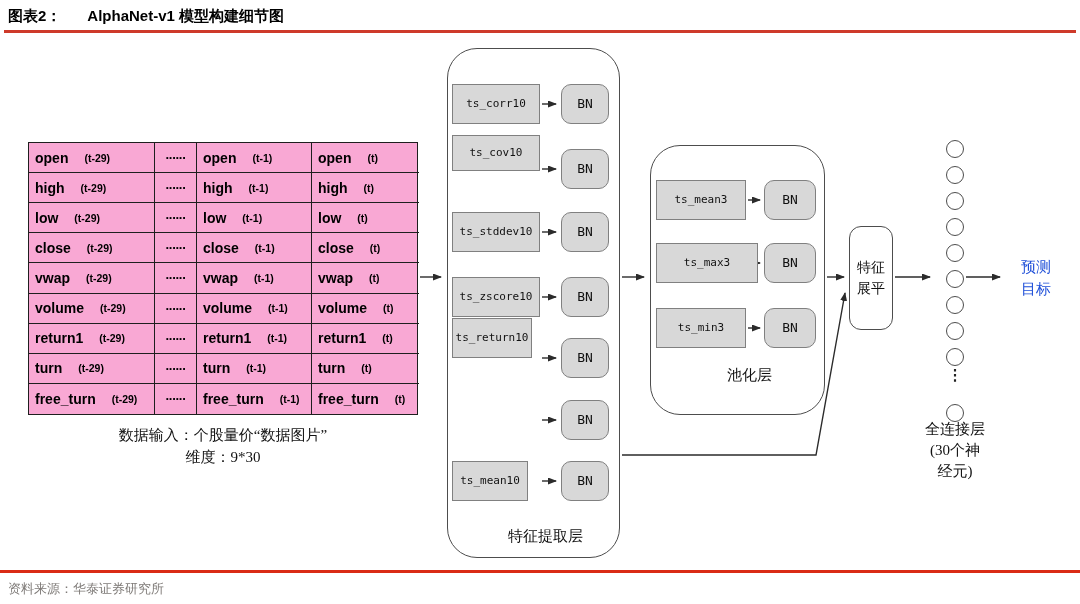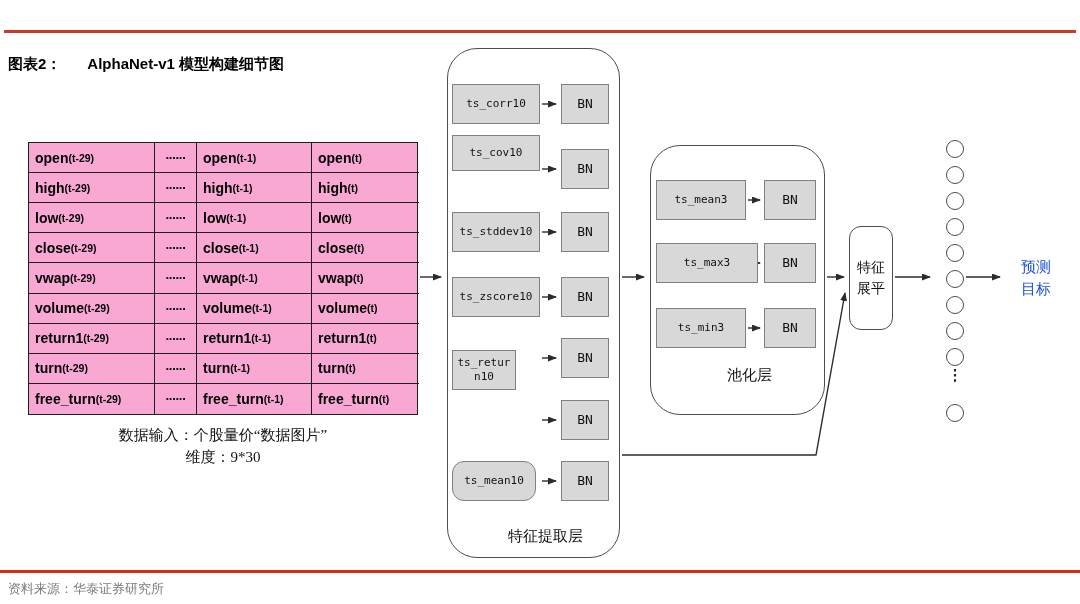--- a/index.html
+++ b/index.html
@@ -1,55 +1,55 @@
 <!DOCTYPE html>
 <html><head>
 <meta charset="utf-8">
 <style>
   html,body{margin:0;padding:0;background:#ffffff;}
   #canvas{
     position:relative;width:1080px;height:604px;background:#ffffff;overflow:hidden;
     font-family:"Liberation Sans",sans-serif;color:#111;
   }
   
-  .hdr{position:absolute;left:8px;top:7px;font-weight:bold;font-size:15px;color:#000;margin-top:48px;}
+  .hdr{position:absolute;left:8px;top:7px;font-weight:bold;font-size:15px;color:#000;}
   .hdr .fig{margin-right:26px;}
   .rule-top{position:absolute;left:4px;top:30px;width:1072px;height:3px;background:#ce3a2a;}
   
   #ptable{
     position:absolute;left:28px;top:142px;width:390px;height:273px;
     display:grid;grid-template-columns:126px 42px 115px 107px;grid-auto-rows:1fr;
     background:#f9a8d4;border:1.7px solid #1f1f1f;box-sizing:border-box;
   }
   #ptable .cell{
     border-right:1.7px solid #1f1f1f;border-bottom:1.7px solid #1f1f1f;
     display:flex;align-items:center;padding-left:6px;box-sizing:border-box;
     font-weight:bold;font-size:14px;color:#000;white-space:nowrap;overflow:hidden;
   }
   #ptable .cell.dots{justify-content:center;padding-left:0;font-size:13px;letter-spacing:-1px;}
   #ptable .cell.lastcol{border-right:none;}
   #ptable .cell.lastrow{border-bottom:none;}
-  #ptable .sfx{font-size:10.5px;font-weight:bold;}
+  #ptable .sfx{font-size:10.5px;font-weight:bold;padding-left:16px;}
   .caption{
     position:absolute;left:28px;top:424px;width:390px;text-align:center;
     font-family:"Liberation Serif",serif;font-size:15px;line-height:22px;color:#111;
   }
   
   .layer-rect{position:absolute;border:1.6px solid #4d4d4d;border-radius:30px;background:transparent;box-sizing:border-box;}
   #feat-rect{left:447px;top:48px;width:173px;height:510px;}
   #pool-rect{left:650px;top:145px;width:175px;height:270px;}
   .layer-label{position:absolute;text-align:center;font-family:"Liberation Serif",serif;font-size:15px;color:#111;padding-left:12px;}
   
   .gbox{
     position:absolute;background:#d8d8d8;border:1.5px solid #808080;box-sizing:border-box;
     display:flex;align-items:center;justify-content:center;text-align:center;
     font-family:"DejaVu Sans Mono",monospace;font-size:11px;color:#111;
     word-break:break-all;line-height:1.25;padding:1px 2px;
   }
-  .gbox.bn{font-size:13px;}
+  .gbox.bn{font-size:13px;border-radius:10px;}
   
   #flatten{
     position:absolute;left:849px;top:226px;width:44px;height:104px;
     border:1.6px solid #4d4d4d;border-radius:12px;box-sizing:border-box;
     display:flex;flex-direction:column;align-items:center;justify-content:center;
     font-family:"Liberation Serif",serif;font-size:14px;line-height:21px;color:#111;background:#fff;
   }
   
   .circle{position:absolute;width:18px;height:18px;border:1.5px solid #4d4d4d;border-radius:50%;background:#fff;box-sizing:border-box;}
   #fc-ellipsis{position:absolute;left:946px;top:366px;width:18px;text-align:center;font-size:15px;font-weight:bold;color:#222;}
@@ -209,20 +209,25 @@
 
   <div id="pool-rect" class="layer-rect"></div>
   <div class="layer-label" style="left:650px;top:366px;width:175px;">池化层</div>
 
   <div id="flatten">
     <div>特征</div>
     <div>展平</div>
   </div>
 
   <div id="fc-ellipsis">⋮</div>
+  <div id="fc-label">
+    <div>全连接层</div>
+    <div>(30个神</div>
+    <div>经元)</div>
+  </div>
 
   <div id="out-label">
     <div>预测</div>
     <div>目标</div>
   </div>
 
   <svg id="arrows" width="1080" height="604">
     <defs>
       <marker id="ah" markerUnits="userSpaceOnUse" markerWidth="10" markerHeight="8" refX="8" refY="3.5" orient="auto">
         <path d="M0,0 L9,3.5 L0,7 Z" fill="#2b2b2b"></path>
@@ -251,24 +256,24 @@
   <div class="rule-bottom"></div>
   <div id="source">资料来源：华泰证券研究所</div>
 <div class="gbox" style="left: 452px; top: 84px; width: 88px; height: 40px;">ts_corr10</div>
     <div class="gbox bn" style="left: 561px; top: 84px; width: 48px; height: 40px;">BN</div>
     <div class="gbox" style="left: 452px; top: 135px; width: 88px; height: 36px;">ts_cov10</div>
     <div class="gbox bn" style="left: 561px; top: 149px; width: 48px; height: 40px;">BN</div>
     <div class="gbox" style="left: 452px; top: 212px; width: 88px; height: 40px;">ts_stddev10</div>
     <div class="gbox bn" style="left: 561px; top: 212px; width: 48px; height: 40px;">BN</div>
     <div class="gbox" style="left: 452px; top: 277px; width: 88px; height: 40px;">ts_zscore10</div>
     <div class="gbox bn" style="left: 561px; top: 277px; width: 48px; height: 40px;">BN</div>
-    <div class="gbox" style="left: 452px; top: 350px; width: 64px; height: 40px;">ts_return10</div>
+    <div class="gbox" style="left: 452px; top: 318px; width: 80px; height: 40px;">ts_return10</div>
     <div class="gbox bn" style="left: 561px; top: 338px; width: 48px; height: 40px;">BN</div>
     <div class="gbox bn" style="left: 561px; top: 400px; width: 48px; height: 40px;">BN</div>
-    <div class="gbox" style="left: 452px; top: 461px; width: 84px; height: 40px; border-radius: 12px;">ts_mean10</div>
+    <div class="gbox" style="left: 452px; top: 461px; width: 76px; height: 40px;">ts_mean10</div>
     <div class="gbox bn" style="left: 561px; top: 461px; width: 48px; height: 40px;">BN</div>
     <div class="gbox" style="left: 656px; top: 180px; width: 90px; height: 40px;">ts_mean3</div>
     <div class="gbox bn" style="left: 764px; top: 180px; width: 52px; height: 40px;">BN</div>
     <div class="gbox" style="left: 656px; top: 243px; width: 102px; height: 40px;">ts_max3</div>
     <div class="gbox bn" style="left: 764px; top: 243px; width: 52px; height: 40px;">BN</div>
     <div class="gbox" style="left: 656px; top: 308px; width: 90px; height: 40px;">ts_min3</div>
     <div class="gbox bn" style="left: 764px; top: 308px; width: 52px; height: 40px;">BN</div>
     <div class="circle" style="left: 946px; top: 140px;"></div>
     <div class="circle" style="left: 946px; top: 166px;"></div>
     <div class="circle" style="left: 946px; top: 192px;"></div>

